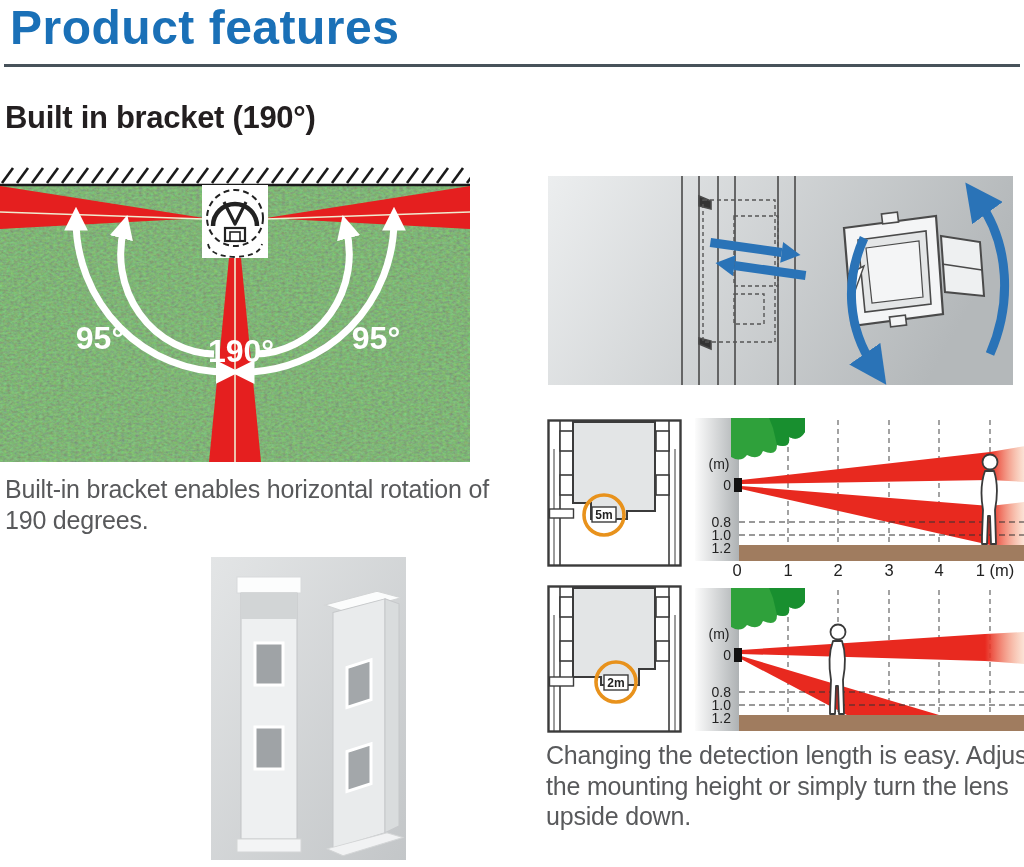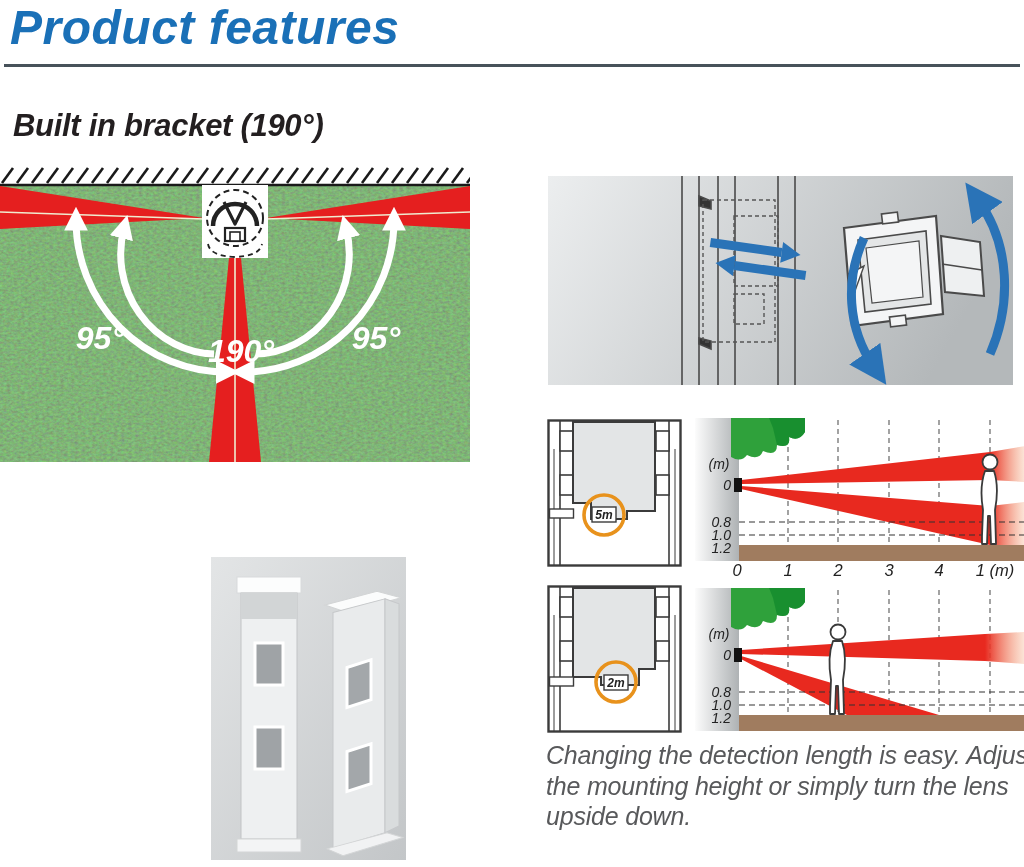--- a/index.html
+++ b/index.html
@@ -1,22 +1,22 @@
 <!DOCTYPE html>
 <html><head>
 <meta charset="utf-8">
 <style>
   html,body{margin:0;padding:0;background:#fff;}
   .page{position:relative;width:1024px;height:863px;background:#fff;overflow:hidden;
-        font-family:"Liberation Sans","DejaVu Sans",sans-serif;font-style:italic;}
+        font-family:"Liberation Sans","DejaVu Sans",sans-serif;}
   .abs{position:absolute;}
   h1.title{margin:0;position:absolute;left:10px;top:0px;font-size:48px;font-weight:bold;
            color:#1a70b7;letter-spacing:.5px;}
   .rule{position:absolute;left:4px;top:64px;width:1016px;height:3px;background:#47525a;}
-  h2.sec{margin:8px;position:absolute;font-size:31px;font-weight:bold;color:#231f20;letter-spacing:-.3px;}
+  h2.sec{margin:0;position:absolute;font-size:31px;font-weight:bold;color:#231f20;letter-spacing:-.3px;}
   .h-left{left:5px;top:100px;}
   .h-right{left:547px;top:100px;}
   .cap{position:absolute;color:#58595b;font-size:25px;line-height:1.22;letter-spacing:-.2px;}
   .cap1{left:5px;top:474px;width:505px;}
   .cap2{left:5px;top:536px;width:215px;}
   .cap3{left:546px;top:740px;width:492px;}
   .xaxis{position:absolute;left:695px;top:561px;width:330px;height:26px;}
   .xaxis span{position:absolute;top:0;transform:translateX(-50%);font-size:16.5px;color:#222;white-space:nowrap;}
   svg{position:absolute;display:block;}
   text{font-family:"Liberation Sans","DejaVu Sans",sans-serif;}
@@ -78,20 +78,21 @@
       <path d="M 214,188 A 96 100 0 0 1 124,62" marker-end="url(#arrW)"></path>
       <path d="M 244,206 A 150 152 0 0 0 394,54" marker-start="url(#arrW)" marker-end="url(#arrW)"></path>
       <path d="M 256,188 A 96 100 0 0 0 346,62" marker-end="url(#arrW)"></path>
     </g>
 
     <text x="100" y="183" text-anchor="middle" font-size="32" font-weight="bold" fill="#ffffff">95°</text>
     <text x="241" y="196" text-anchor="middle" font-size="32" font-weight="bold" fill="#ffffff">190°</text>
     <text x="376" y="183" text-anchor="middle" font-size="32" font-weight="bold" fill="#ffffff">95°</text>
   </svg>
 
+  <div class="cap cap1">Built-in bracket enables horizontal rotation of 190 degrees.</div>
 
   <svg class="abs" style="left:211px;top:557px" width="195" height="303" viewBox="0 0 195 303">
     <defs>
       <linearGradient id="photoBG" x1="0" y1="0" x2="1" y2="1">
         <stop offset="0" stop-color="#e3e5e6"></stop>
           <stop offset="1" stop-color="#c3c6c8"></stop>
       </linearGradient>
     </defs>
     <rect x="0" y="0" width="195" height="303" fill="url(#photoBG)"></rect>
     <g>

